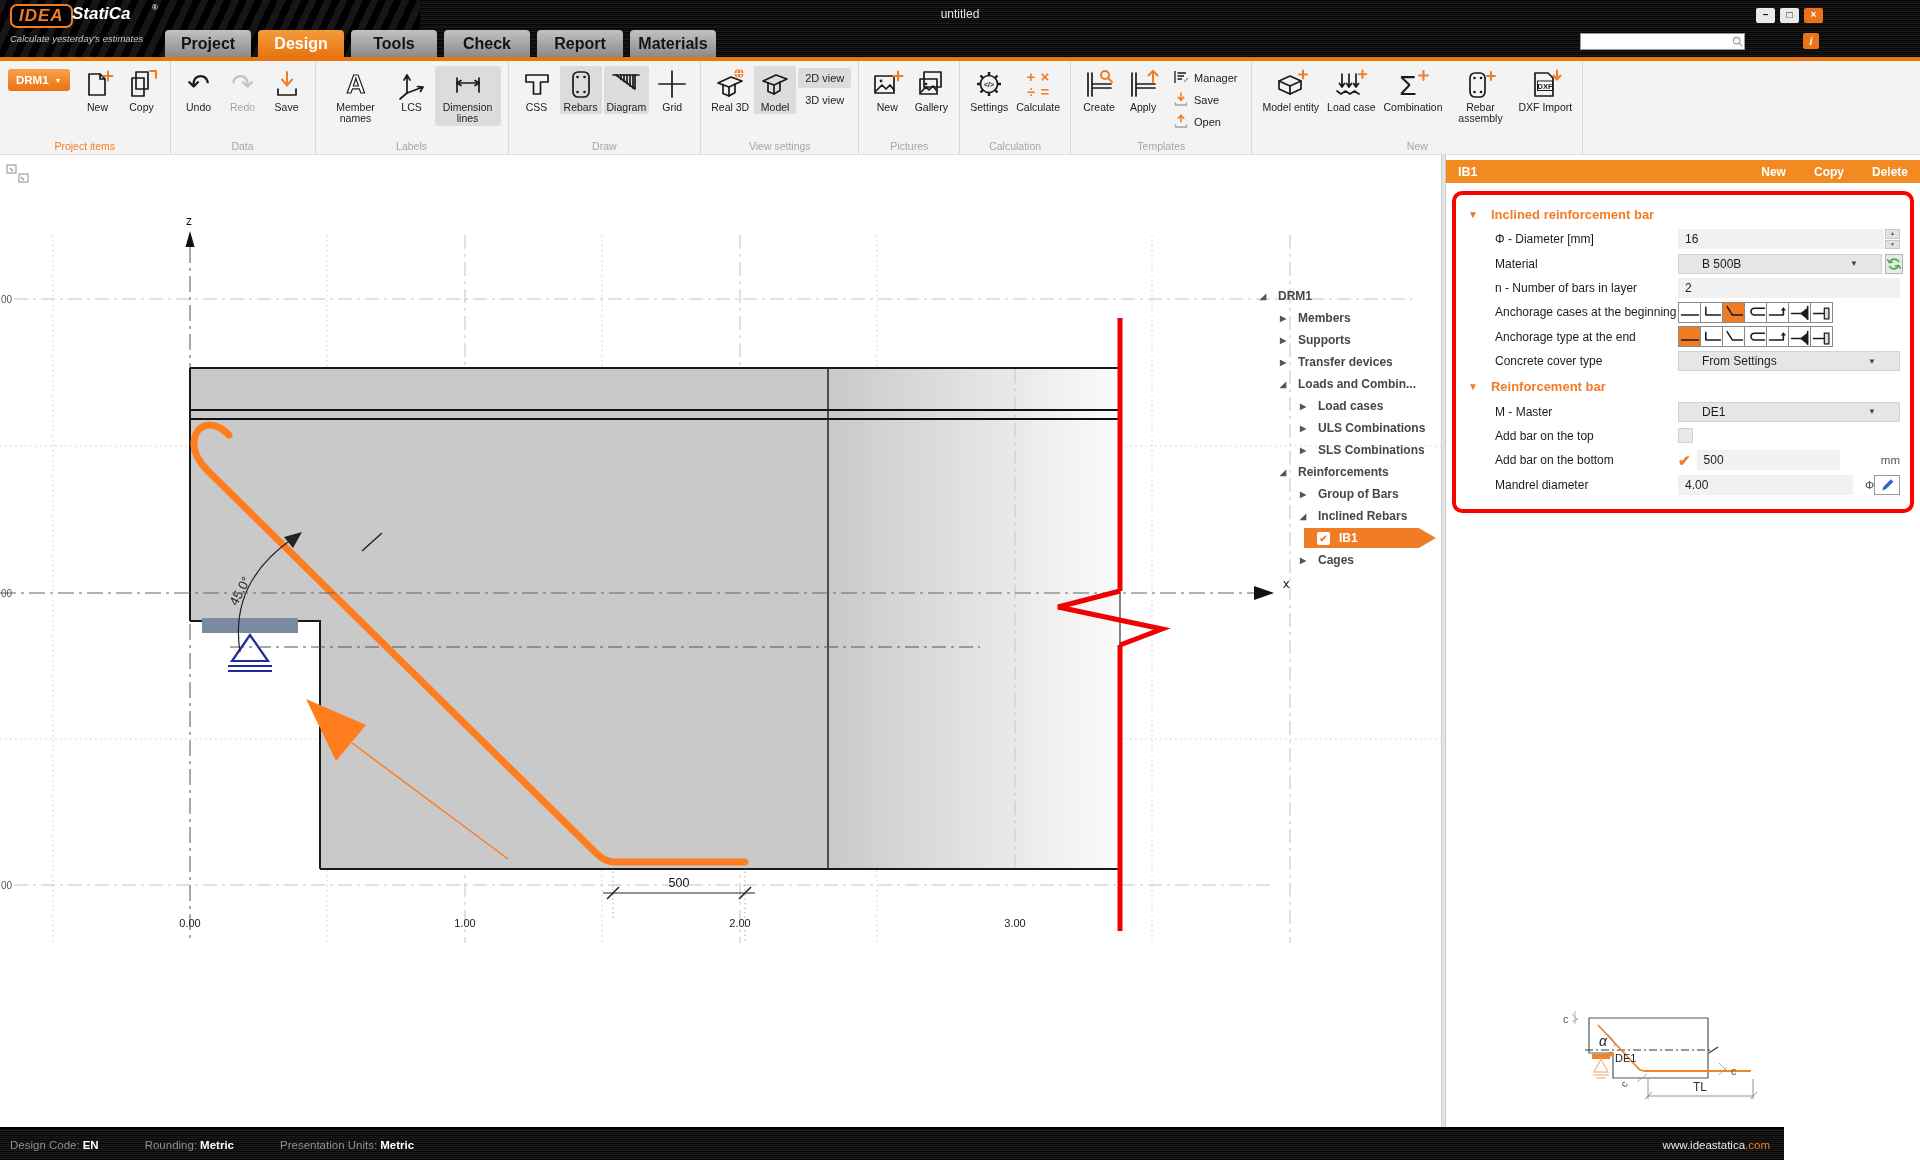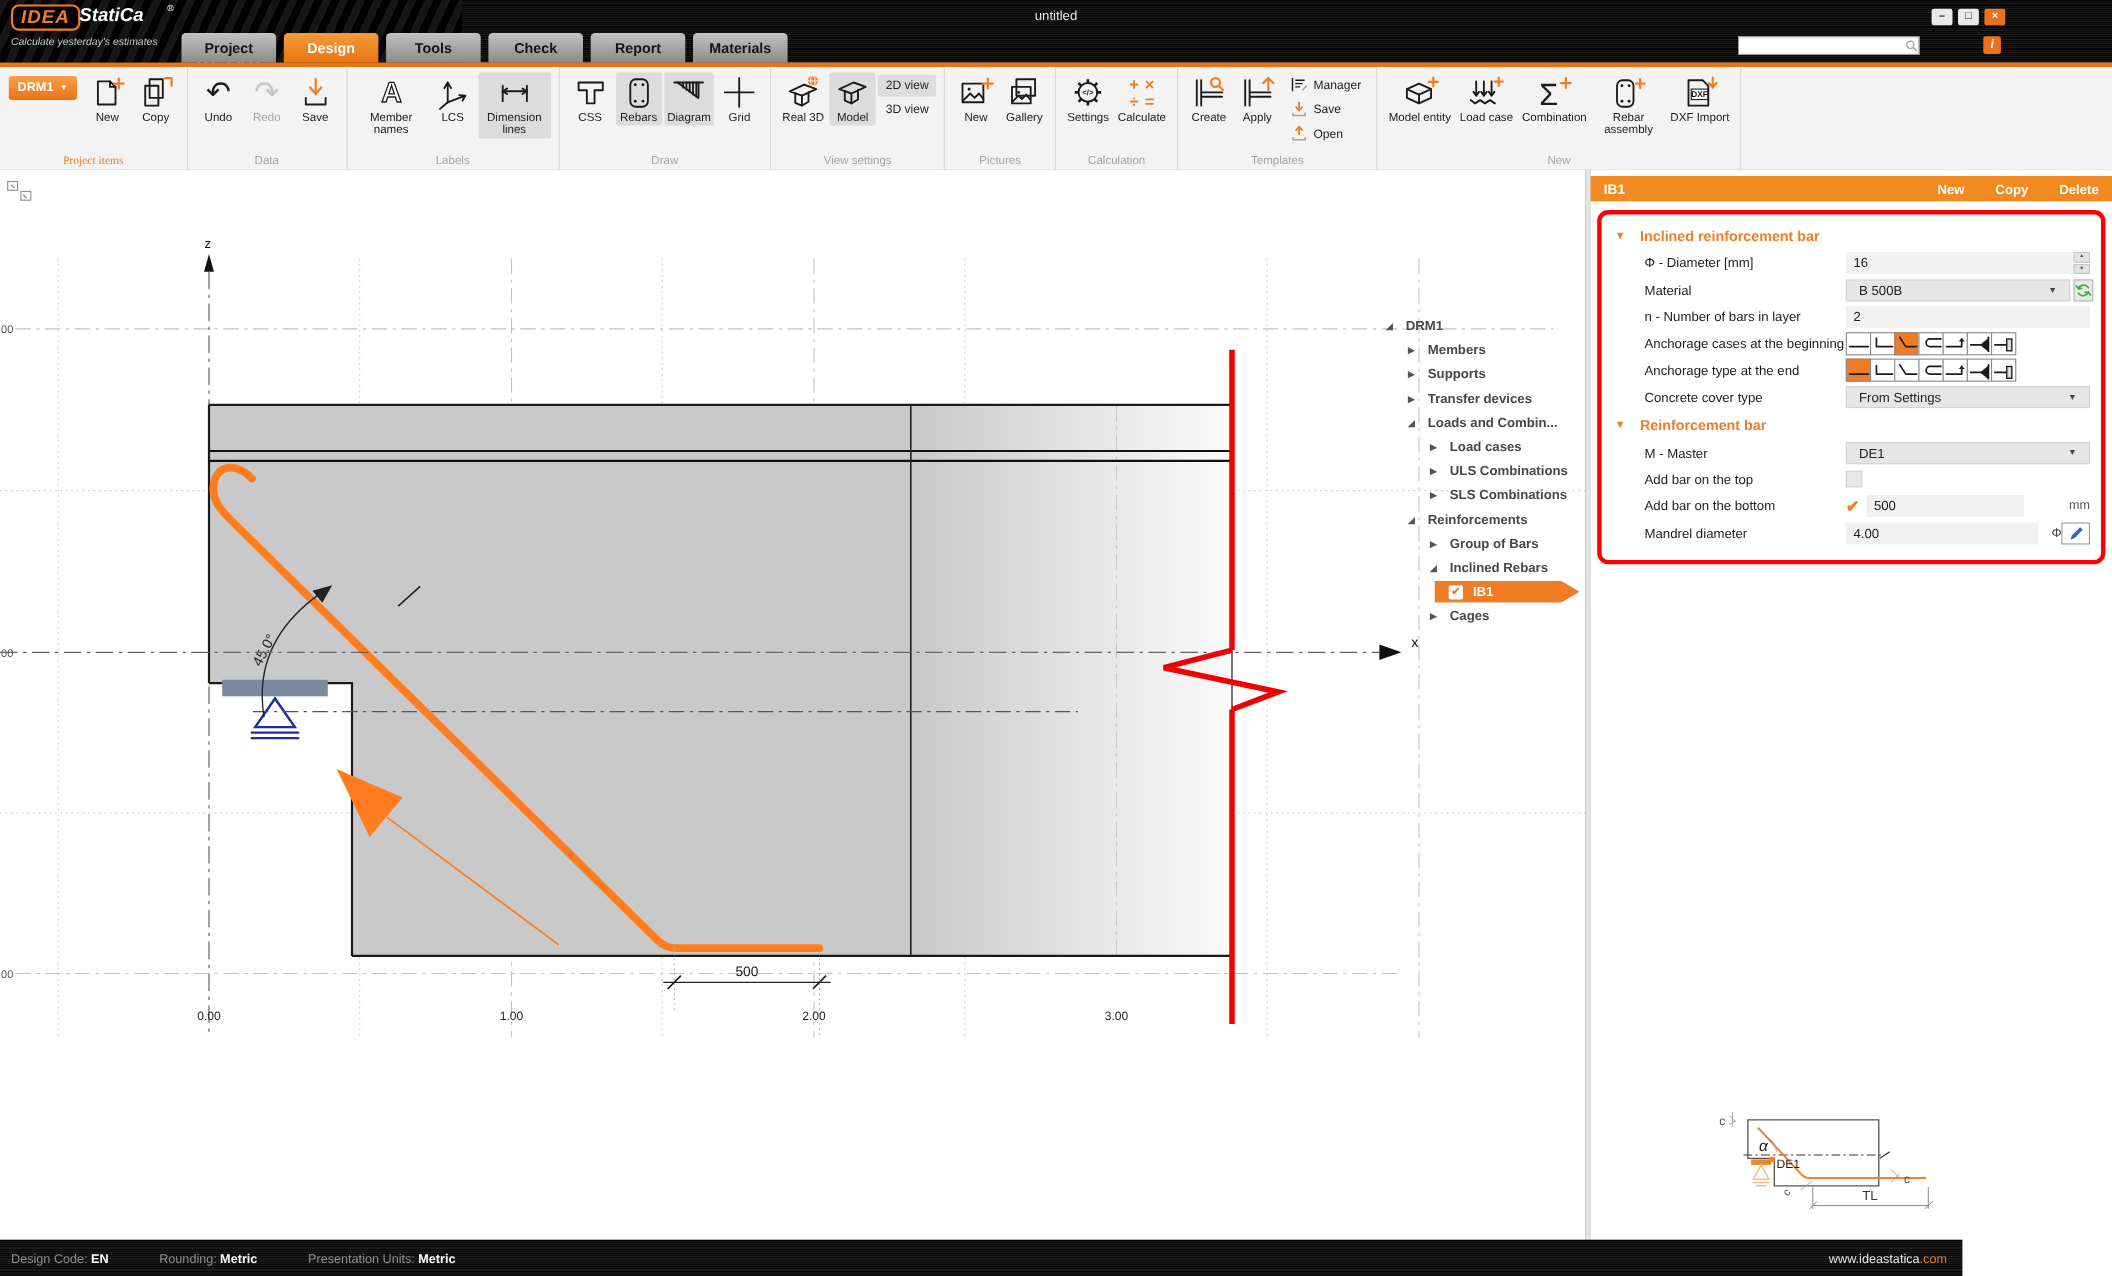--- a/index.html
+++ b/index.html
@@ -23,31 +23,31 @@
   .winbtn.min { left:1756px; background:#e9e9e9; color:#111; }
   .winbtn.max { left:1780px; background:#e9e9e9; color:#111; }
   .winbtn.close { left:1804px; background:#e8731a; color:#fff; }
   .searchbox { position:absolute; left:1580px; top:33px; width:165px; height:17px; background:#fff;
     border:1px solid #999; display:flex; align-items:center; }
   .searchbox input { flex:1; border:none; outline:none; height:13px; font-size:11px; padding:0 4px; font-family:"Liberation Sans",sans-serif; }
   .searchbox .mag { width:16px; height:15px; }
   .infobtn { position:absolute; left:1803px; top:33px; width:16px; height:16px; background:#e8731a; border-radius:2px;
     color:#fff; font-weight:bold; font-size:11px; text-align:center; line-height:16px; font-style:italic; }
   .tabs { position:absolute; left:165px; bottom:0; display:flex; gap:7px; }
-  .tab { width:86px; height:27px; line-height:27px; text-align:center; font-size:13px; font-weight:bold;
+  .tab { width:86px; height:27px; line-height:27px; text-align:center; font-size:16px; font-weight:bold;
     border-radius:4px 4px 0 0; background:linear-gradient(#c2c2c2,#8a8a8a); color:#141414; cursor:default; }
   .tab.active { background:linear-gradient(#f59b3c,#e8740f); color:#fff; }
   .accentline { position:absolute; left:0; top:57px; width:1920px; height:4px; background:#e87511; }
 
   
   .ribbon { position:absolute; left:0; top:61px; width:1920px; height:94px; background:#f3f3f3;
     display:flex; border-bottom:1px solid #ddd; }
   .rgroup { position:relative; display:flex; align-items:flex-start; gap:2px; padding:5px 7px 18px 7px; border-right:1px solid #d8d8d8; }
   .rgroup-label { position:absolute; bottom:2px; left:0; width:100%; text-align:center; font-size:10.5px; color:#a5a5a5; }
-  .rgroup-label.accent { color:#f07d26;font-family:Liberation Serif, serif; }
+  .rgroup-label.accent { color:#f07d26; }
   .ritem { min-width:38px; max-width:66px; display:flex; flex-direction:column; align-items:center; padding:1px 3px; border-radius:2px; }
   .ritem.active { background:#dcdcdc; }
   .ritem.disabled { opacity:.38; }
   .ricon { width:36px; height:34px; display:flex; align-items:center; justify-content:center; }
   .ricon .glyph { font-size:27px; line-height:30px; color:#1a1a1a; }
   .ritem.disabled .ricon .glyph { color:#777; }
   .rlabel { font-size:10.5px; line-height:1.08; text-align:center; color:#1c1c1c; margin-top:1px; }
   .chip { height:22px; margin:3px 5px 0 1px; padding:0 8px; background:linear-gradient(#f8a04b,#ec7211); border-radius:3px;
     color:#fff; font-weight:bold; font-size:11.5px; display:flex; align-items:center; gap:6px; }
   .chip .caret { font-size:7px; }
@@ -86,21 +86,21 @@
   .plabel { position:absolute; left:39px; top:50%; transform:translateY(-50%); white-space:nowrap; }
   .pctl { position:absolute; left:222px; right:10px; top:2px; bottom:2px; display:flex; align-items:center; }
   .field { flex:1; height:20px; background:#f1f1f1; display:flex; align-items:center; padding:0 7px; font-size:12px; }
   .field.fixed150 { flex:none; width:150px; }
   .field.fixed175 { flex:none; width:175px; }
   .field.fixed143 { flex:none; width:143px; }
   .sel-hl { background:#9fc6ee; color:#0b2a6b; padding:0 2px; }
   .spincol { width:15px; margin-left:1px; display:flex; flex-direction:column; gap:1px; }
   .spincol .sb { height:9.5px; background:#e2e2e2; border:1px solid #c6c6c6; font-size:5px; line-height:7px;
     text-align:center; color:#555; }
-  .selectc { flex:1; height:20px; background:#e6e6e6; border:1px solid #d2d2d2; display:flex; align-items:center; padding:0 11px;justify-content:flex-end; }
+  .selectc { flex:1; height:20px; background:#e6e6e6; border:1px solid #d2d2d2; display:flex; align-items:center; padding:0 23px;justify-content:flex-end; }
   .selectc .caret { margin-left:auto; font-size:8px; color:#444; }
   .selectc.mat { flex:none; width:204px; }
   .sqbtn { width:26px; height:20px; border:1px solid #b5b5b5; background:#e9e9e9; margin-left:3px;
     display:flex; align-items:center; justify-content:center; }
   .sqbtn.white { background:#fff; border-color:#999; }
   .anchrow { display:flex; }
   .abtn { width:23px; height:21px; border:1px solid #8a8a8a; background:#fff; margin-left:-1px;
     display:flex; align-items:center; justify-content:center; }
   .abtn:first-child { margin-left:0; }
   .abtn.selected { background:#f07d26; }

